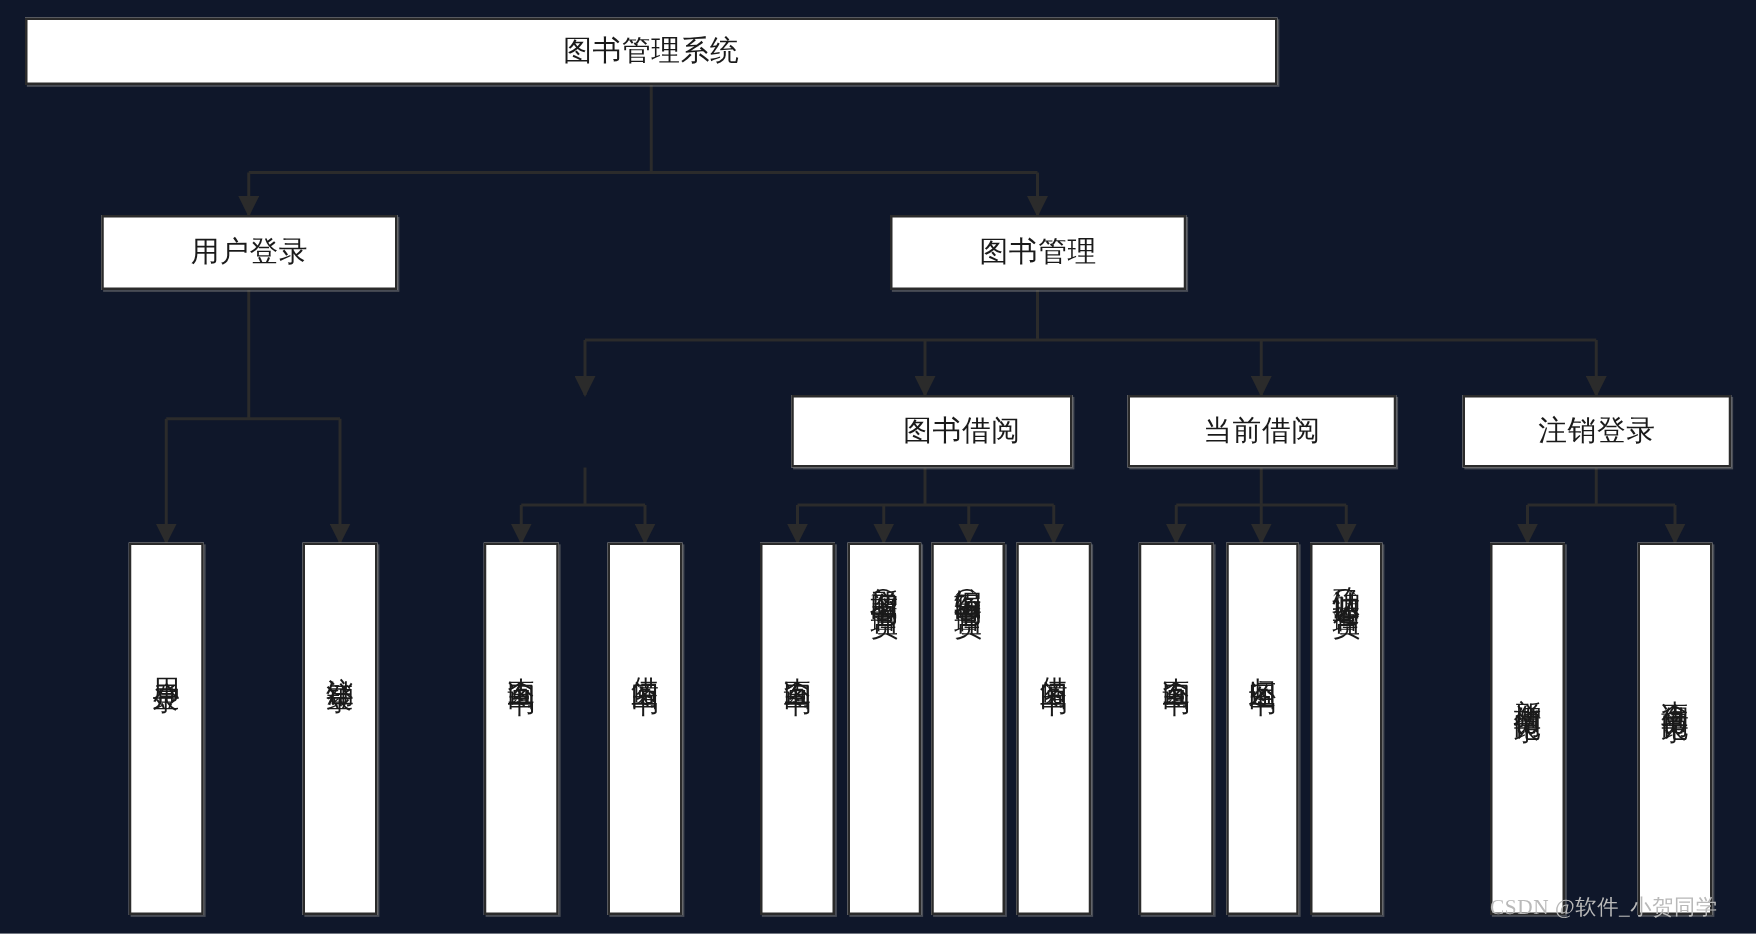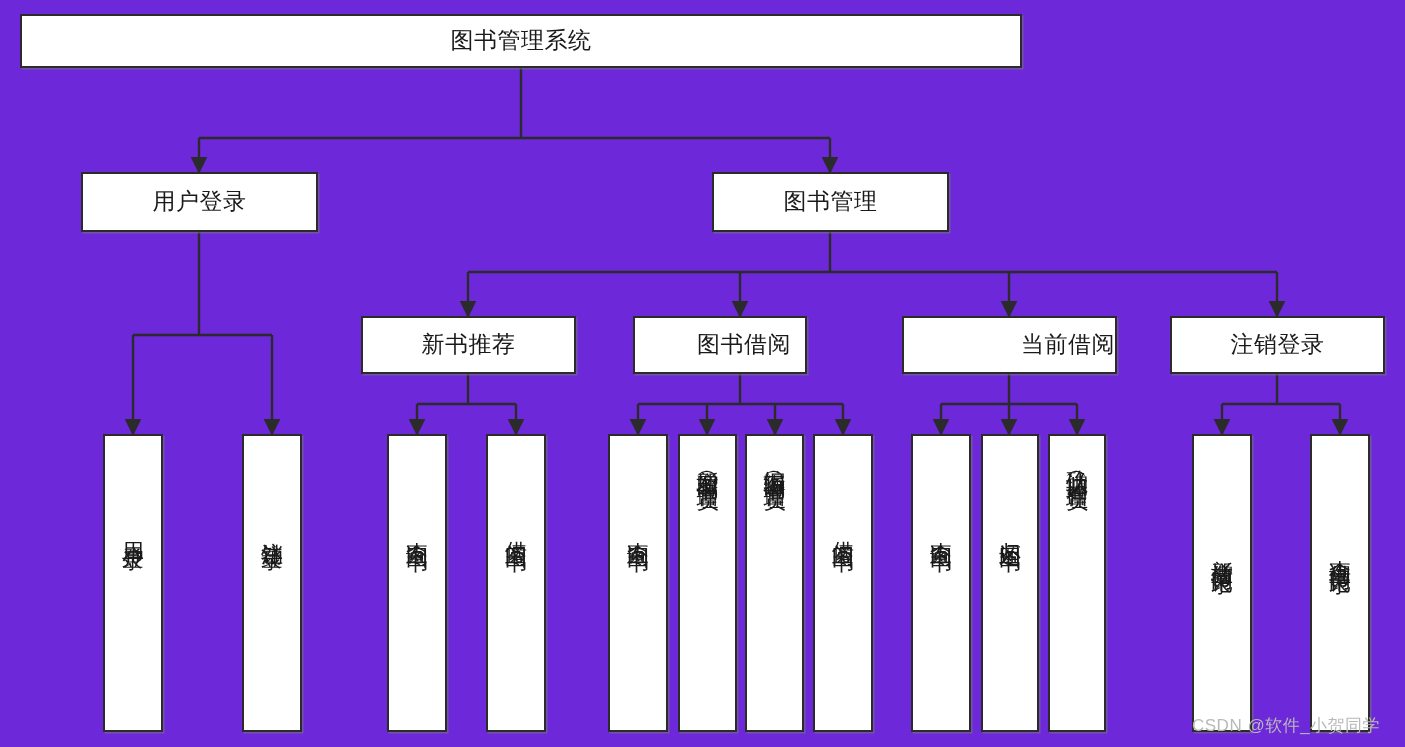--- a/index.html
+++ b/index.html
@@ -8,22 +8,23 @@
     padding: 0;
     background: #ffffff;
   }
   body {
     font-family: "Liberation Sans", "DejaVu Sans", sans-serif;
   }
   #diagram-root {
     position: relative;
     width: 1405px;
     height: 747px;
-    background: #6d28d9;
+    background: #0f172a;
     overflow: hidden;
+    font-family: Liberation Serif, serif;
   }
   #edge-layer {
     position: absolute;
     left: 0;
     top: 0;
     width: 1405px;
     height: 747px;
     pointer-events: none;
   }
   .node {
@@ -139,27 +140,24 @@
     <span class="label">图书管理系统</span>
   </div>
 
   <div class="node horiz" style="left:81px; top:172px; width:237px; height:60px;">
     <span class="label">用户登录</span>
   </div>
   <div class="node horiz" style="left:712px; top:172px; width:237px; height:60px;">
     <span class="label">图书管理</span>
   </div>
 
-  <div class="node horiz" style="left:361px; top:316px; width:215px; height:58px;">
-    <span class="label">新书推荐</span>
-  </div>
-  <div class="node horiz" style="left:633px; top:316px; width:174px; height:58px;padding-left:48px;">
+  <div class="node horiz" style="left:633px; top:316px; width:225px; height:58px;padding-left:48px;">
     <span class="label">图书借阅</span>
   </div>
-  <div class="node horiz" style="left:902px; top:316px; width:215px; height:58px;justify-content:flex-end;">
+  <div class="node horiz" style="left:902px; top:316px; width:215px; height:58px;">
     <span class="label">当前借阅</span>
   </div>
   <div class="node horiz" style="left:1170px; top:316px; width:215px; height:58px;">
     <span class="label">注销登录</span>
   </div>
 
   <div class="node vert mid" style="left:103px; top:434px; width:60px; height:298px;">
     <span class="label">用户登录</span>
   </div>
   <div class="node vert mid" style="left:242px; top:434px; width:60px; height:298px;">

